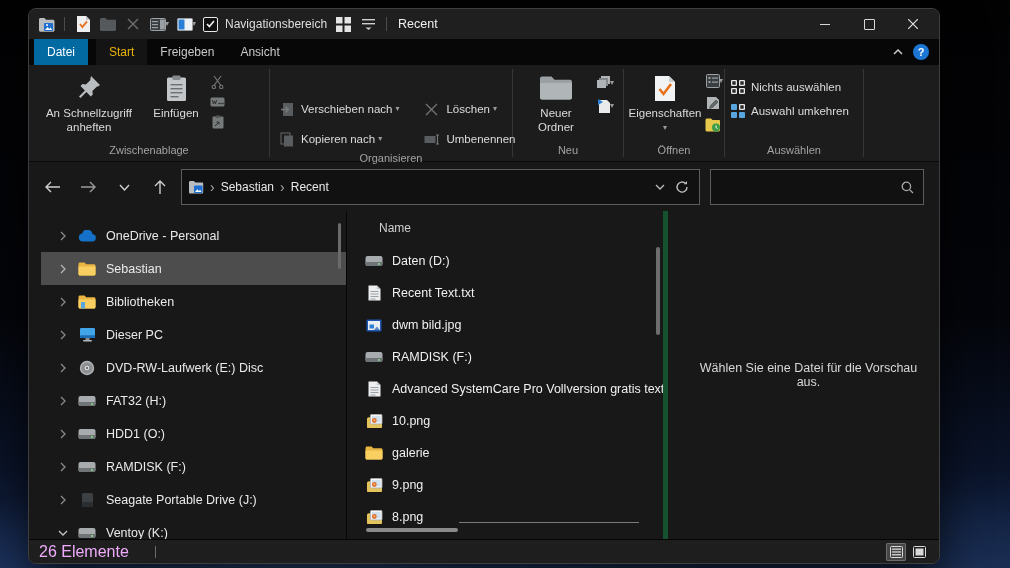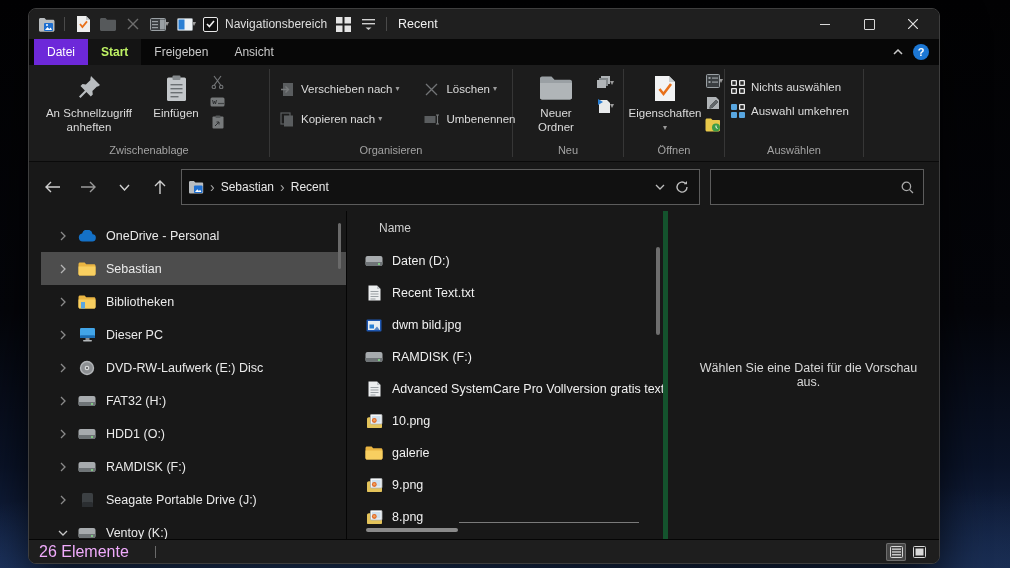--- a/index.html
+++ b/index.html
@@ -27,22 +27,22 @@
   .cb{width:13px;height:13px;background:#101010;border:1.5px solid #e8e8e8;border-radius:2px;display:inline-flex;align-items:center;justify-content:center}
   .qat-label{font-size:12px;color:#dedede;white-space:nowrap}
   .win-title{font-size:12.5px;color:#f0f0f0;white-space:nowrap;margin-left:2px}
   .win-controls{display:flex;align-items:center;height:100%}
   .wc{width:44px;height:30px;display:flex;align-items:center;justify-content:center}
   .wc-min{width:10px;height:0;border-top:1px solid #d8d8d8}
   .wc-max{width:9px;height:9px;border:1px solid #d8d8d8;border-radius:1px}
   
   .tabrow{height:26px;background:#070707;display:flex;align-items:stretch;padding-left:5px}
   .tab{padding:0 13px;display:flex;align-items:center;font-size:12px;color:#c9c9c9}
-  .tab.file{background:#6d28d9;color:#fff;margin-right:0}
-  .tab.active{color:#bef264;font-weight:bold;background:#141414}
+  .tab.file{background:#0369a1;color:#fff;margin-right:8px}
+  .tab.active{color:#eab308;font-weight:normal;background:#141414}
   .tabrow-spacer{flex:1}
   .tab-tools{display:flex;align-items:center;gap:10px;padding-right:10px}
   .chev-up{width:10px;height:6px}
   .help-circle{width:16px;height:16px;border-radius:50%;background:#1c77d4;color:#fff;font-size:11px;font-weight:bold;display:flex;align-items:center;justify-content:center}
   
   .ribbon{height:96px;background:#1c1c1c;display:flex;border-bottom:1px solid #0a0a0a}
   .rgroup{display:flex;flex-direction:column;position:relative}
   .rg-body{flex:1;display:flex;align-items:flex-start;padding-top:5px}
   .rg-label{text-align:center;font-size:11px;color:#a3a3a3;padding:0 0 5px 0;white-space:nowrap}
   .rg-sep{width:1px;background:#363636;margin:4px 0}
@@ -253,21 +253,21 @@
                 <path d="M3 11l4-4M7 7H4.5M7 7v2.5" stroke="#3a3e41" stroke-width="1" fill="none"></path>
               </svg>
           </span>
         </div>
       </div>
       <div class="rg-label">Zwischenablage</div>
     </div>
     <div class="rg-sep"></div>
 
     <div class="rgroup" style="width:242px">
-      <div class="rg-body" style="padding-left:8px;padding-top:8px">
+      <div class="rg-body" style="padding-left:8px;padding-top:28px">
         <div class="rcol" style="gap:4px">
           <div class="rrow">
             <span class="sm-ic" style="opacity:.55">
               <svg width="14" height="15" viewBox="0 0 14 15">
                   <rect x="3" y="1" width="10" height="13" fill="#8e9396"></rect>
                   <path d="M1 7.5h7M5.5 4.5l3 3-3 3" stroke="#c3c7ca" stroke-width="1.4" fill="none"></path>
                 </svg>
             </span>
             <span>Verschieben nach</span>
             <span class="dd">▾</span>

